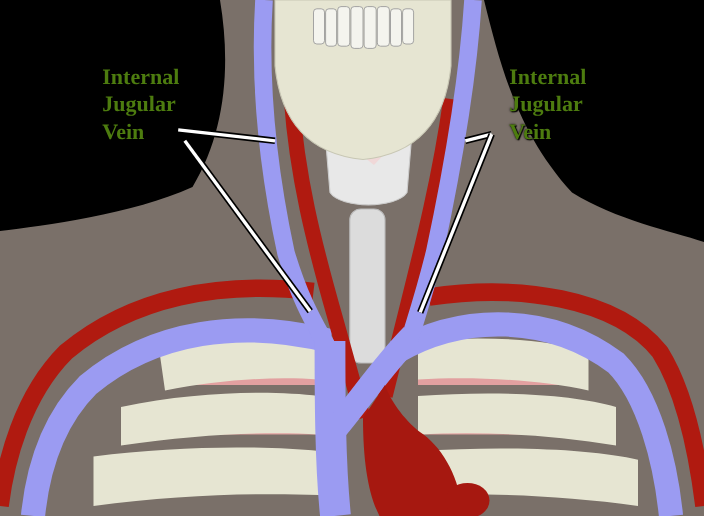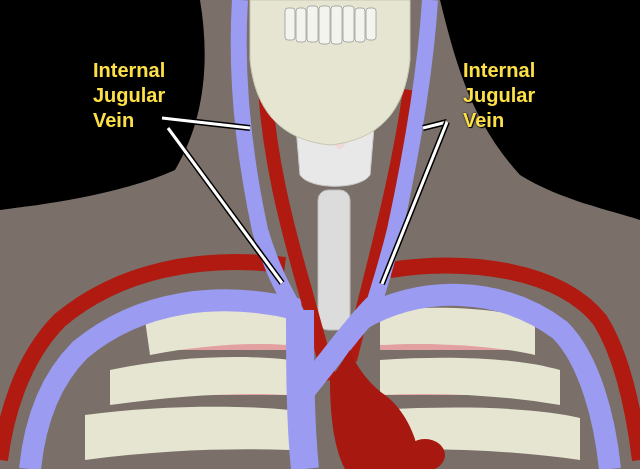--- a/index.html
+++ b/index.html
@@ -1,25 +1,25 @@
 <!DOCTYPE html>
 <html><head>
 <meta charset="utf-8">
 <style>
   html, body { margin:0; padding:0; }
   body { width:640px; height:469px; overflow:hidden; background:#000; }
   #stage { position:relative; width:640px; height:469px; overflow:hidden; }
   svg { position:absolute; left:0; top:0; }
   .label {
     position:absolute;
-    font-family:Liberation Sans, sans-serif;
+    font-family:Liberation Serif, serif;
     font-weight:bold;
     font-size:20px;
     line-height:25px;
-    color:#fde047;
+    color:#4d7c0f;
     text-shadow: 0 0 2px #000, 1px 1px 1px #000;
   }
   .label span { display:block; }
   #label-left { left:93px; top:58px; }
   #label-right { left:463px; top:58px; }
 </style>
 </head>
 <body>
 
 <div id="stage">

